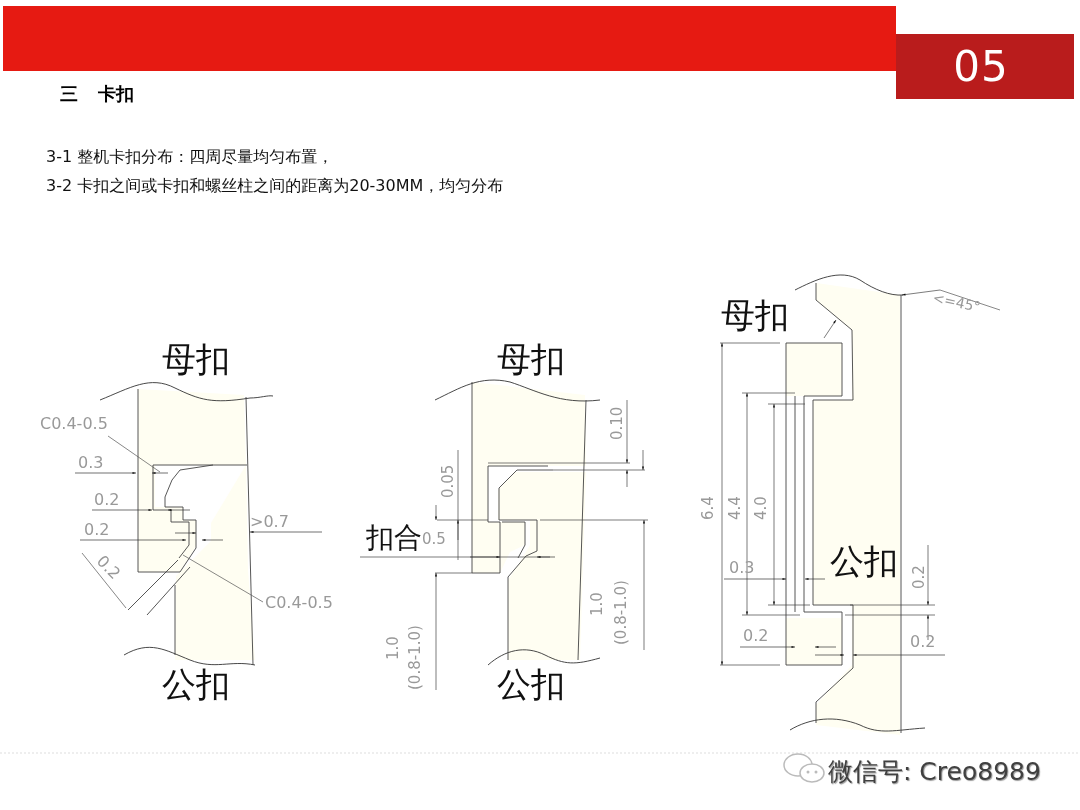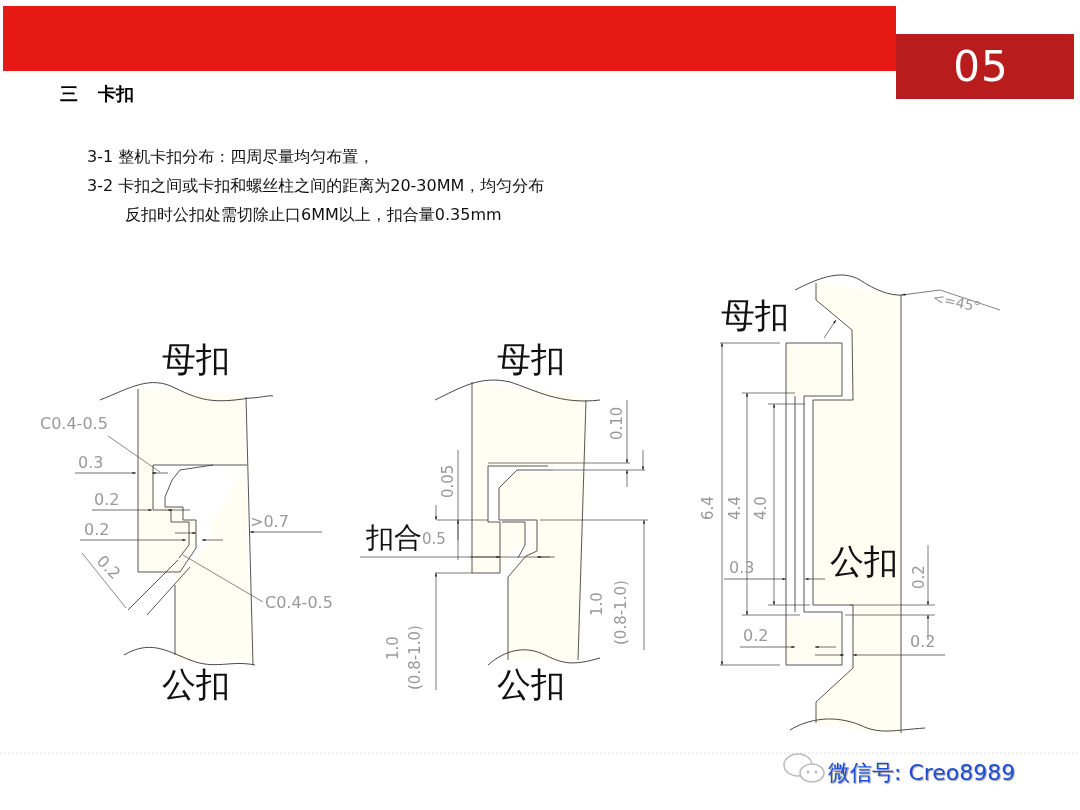--- a/index.html
+++ b/index.html
@@ -3,40 +3,39 @@
 <meta charset="utf-8">
 <style>
   html,body{margin:0;padding:0;background:#fff;}
   body{width:1080px;height:810px;position:relative;overflow:hidden;font-family:"Liberation Sans","DejaVu Sans",sans-serif;}
   .topbar{position:absolute;left:3px;top:6px;width:893px;height:65px;background:#e61a12;}
   .pagebox{position:absolute;left:896px;top:6px;width:178px;height:65px;background:#b91c1c;color:#fff;font-size:42px;line-height:65px;text-align:center;font-family:"DejaVu Sans",sans-serif;margin-top:28px;}
   .pagebox span{position:relative;left:-4px;letter-spacing:1px;}
   .title{position:absolute;left:40px;top:82px;font-size:18px;font-weight:bold;color:#000;font-family:"DejaVu Sans",sans-serif;text-align:center;}
   .title .num{display:inline-block;width:58px;}
   .lines{position:absolute;left:46px;top:142px;font-size:16px;color:#111;font-family:"DejaVu Sans",sans-serif;}
-  .lines div{height:29px;line-height:29px;white-space:nowrap;margin-left:41px;}
+  .lines div{height:29px;line-height:29px;white-space:nowrap;}
   .lines .indent{padding-left:38px;}
   svg{position:absolute;left:0;top:0;}
-  .wm{position:absolute;left:782px;top:746px;font-size:22px;color:#1d4ed8;font-family:"DejaVu Sans",sans-serif;text-shadow:1px 1px 1px #999,-1px -1px 0 #fff;}
+  .wm{position:absolute;left:782px;top:746px;font-size:25px;color:#404040;font-family:"DejaVu Sans",sans-serif;text-shadow:1px 1px 1px #999,-1px -1px 0 #fff;}
   .wm .ic{display:inline-block;width:46px;}
 </style>
 </head>
 <body>
 
 <div class="topbar"></div>
 <div class="pagebox"><span>05</span></div>
 
 <div class="title">
   <span class="num">三</span><span>卡扣</span>
 </div>
 
 <div class="lines">
   <div>3-1 整机卡扣分布：四周尽量均匀布置，</div>
   <div>3-2 卡扣之间或卡扣和螺丝柱之间的距离为20-30MM，均匀分布</div>
-  <div class="indent">反扣时公扣处需切除止口6MM以上，扣合量0.35mm</div>
 </div>
 
 <svg width="1080" height="810" viewBox="0 0 1080 810">
   <defs>
     <marker id="ar" viewBox="0 0 10 10" refX="10" refY="5" markerWidth="7" markerHeight="5" orient="auto-start-reverse">
       <path d="M0,2 L10,5 L0,8 z" fill="#111"></path>
     </marker>
   </defs>
   <g font-family="DejaVu Sans, sans-serif">
 

